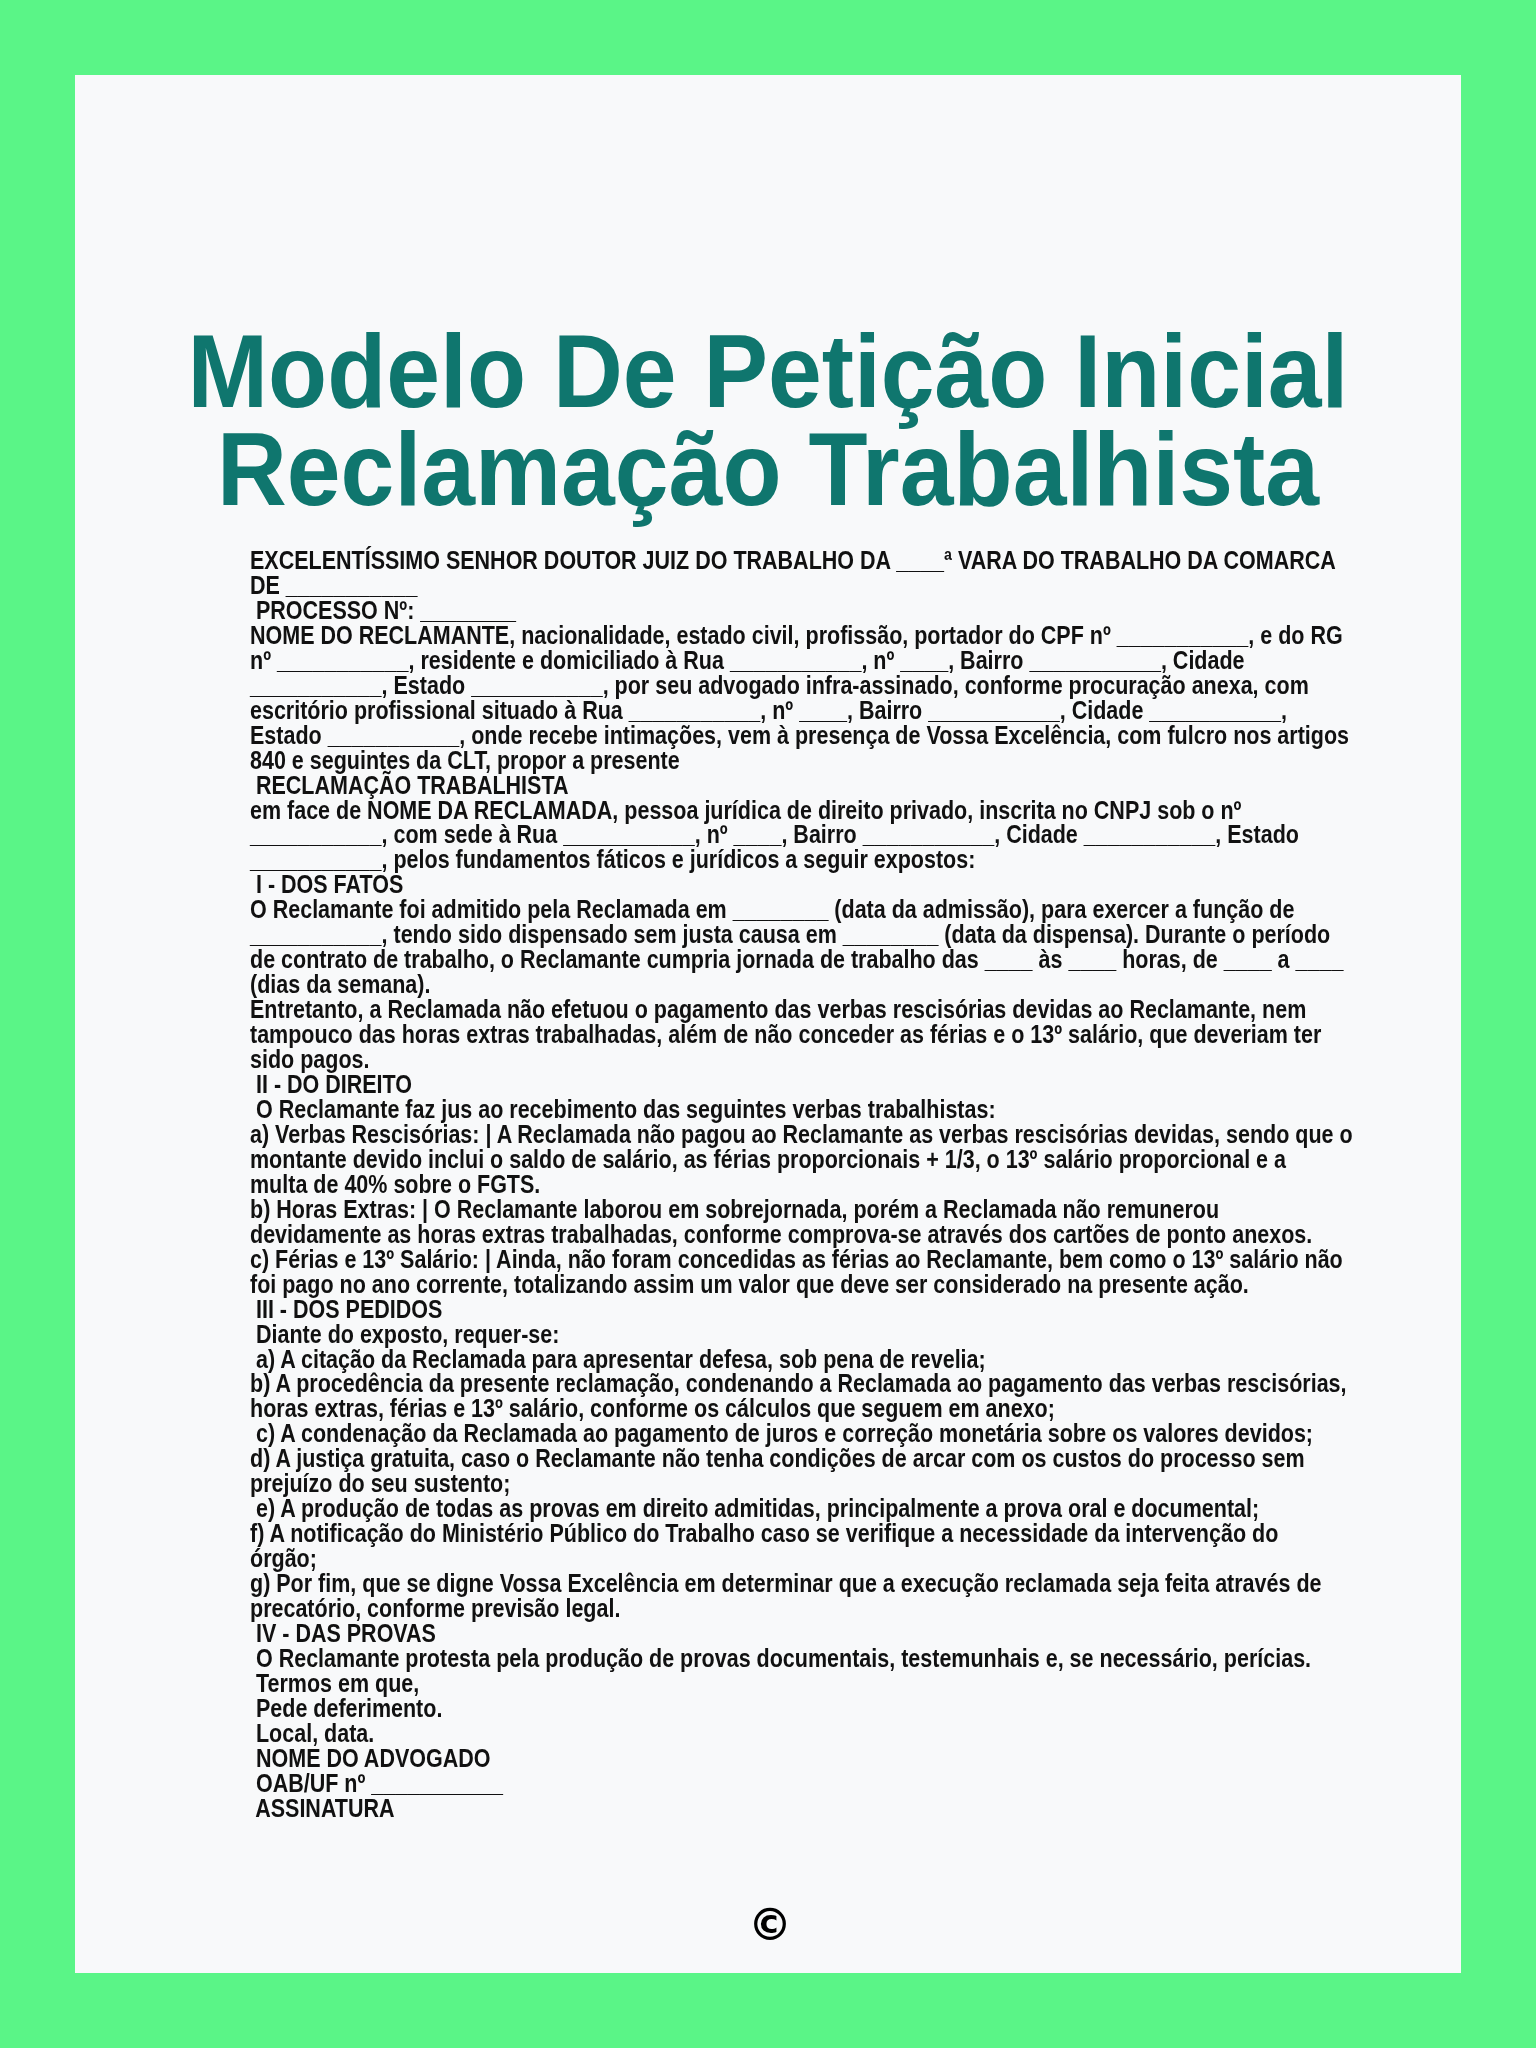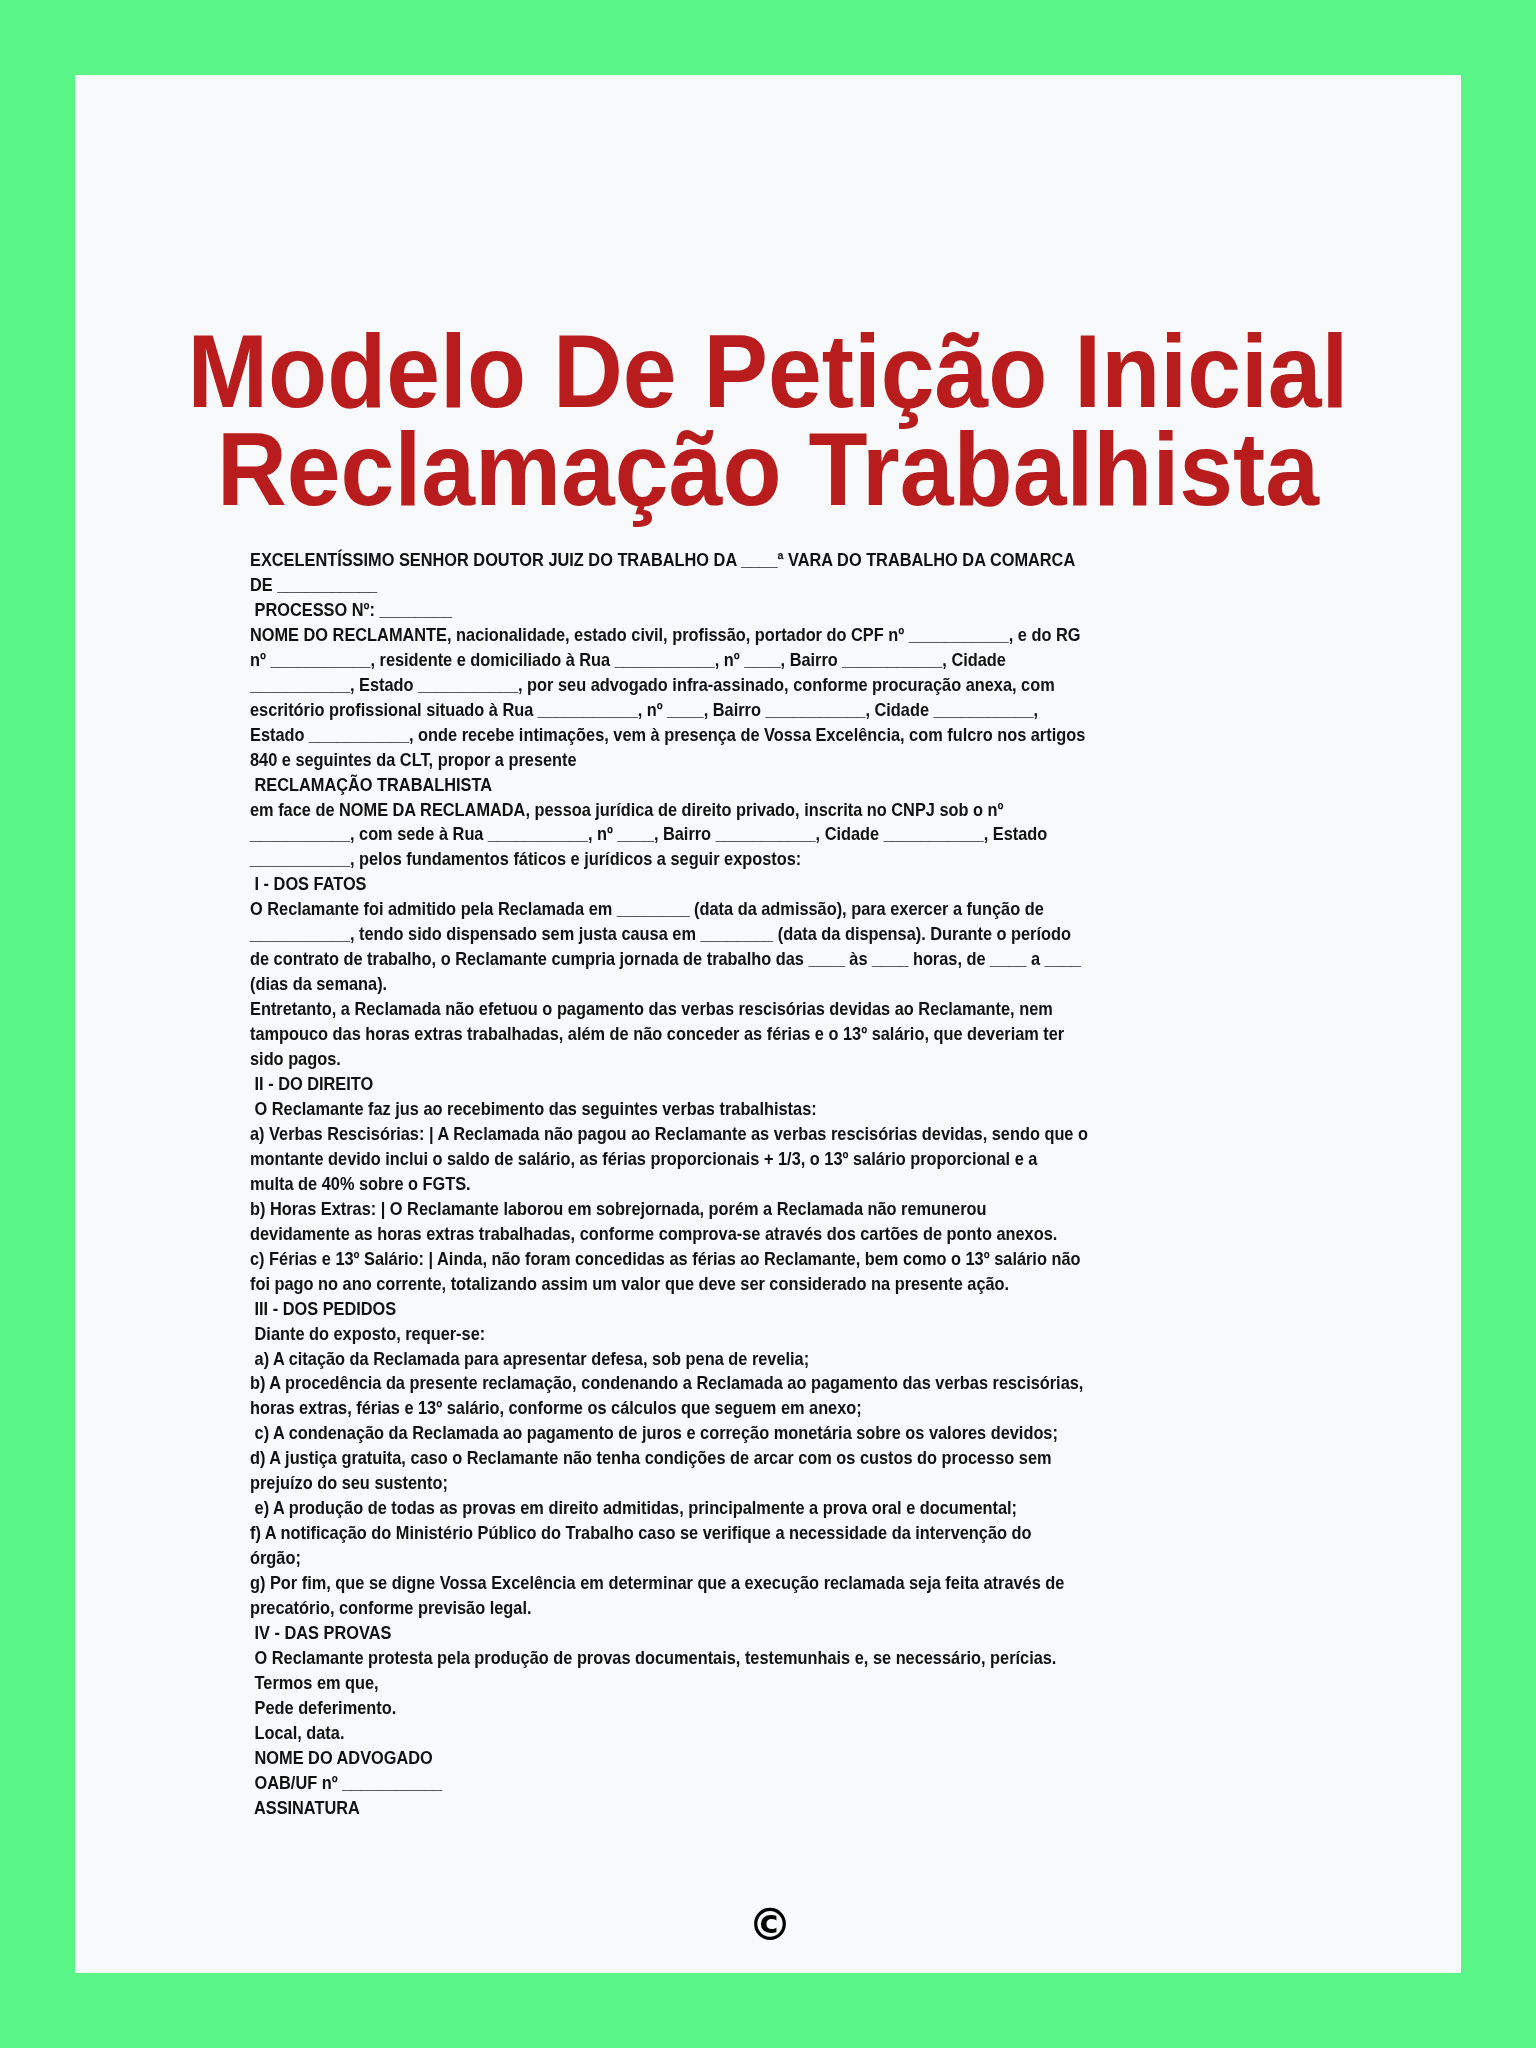--- a/index.html
+++ b/index.html
@@ -15,35 +15,35 @@
     width:1386px; height:1898px;
     background:#F8F9FA;
   }
   .title {
     position:absolute; left:0; top:252px; width:1536px;
     text-align:center;
     font-family:"Liberation Sans", sans-serif;
     font-weight:bold;
     font-size:104px;
     line-height:98px;
-    color:#b91c1c;
+    color:#0f766e;
     letter-spacing:0px;
   }
   .title .line {
     display:block;
     transform:scaleX(0.93);
     transform-origin:center;
     white-space:nowrap;
   }
   .body-text {
     position:absolute; left:250px; top:548px;
     width:1100px;
     font-family:"Liberation Sans", sans-serif;
     font-weight:bold;
-    font-size:19px;
+    font-size:25px;
     line-height:24.95px;
     color:#111;
   }
   .body-text .ln {
     display:block;
     white-space:pre;
     transform:scaleX(0.86);
     transform-origin:left center;
   }
   .copyright {

